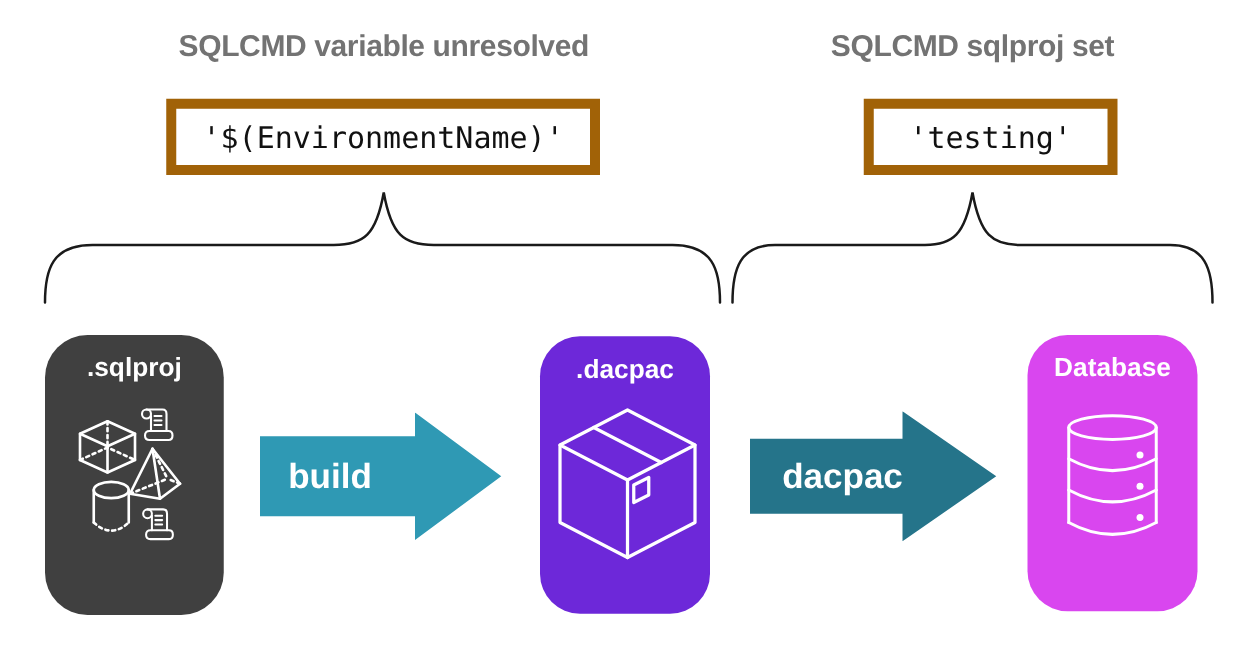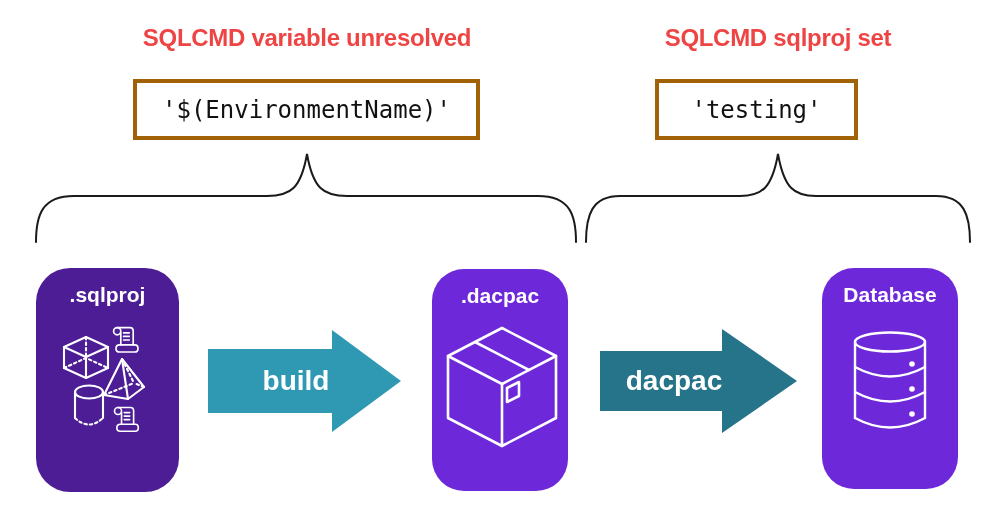--- a/index.html
+++ b/index.html
@@ -2,52 +2,52 @@
 <html><head>
 <meta charset="utf-8">
 <style>
   html,body{margin:0;padding:0;background:#ffffff;}
   .canvas{
     position:relative;width:1000px;height:522px;background:#ffffff;
     font-family:"Liberation Sans",sans-serif;overflow:hidden;
   }
   .heading{
     position:absolute;top:24px;width:400px;text-align:center;
-    font-size:24px;font-weight:bold;color:#ef4444;letter-spacing:-0.3px;
+    font-size:24px;font-weight:bold;color:#737373;letter-spacing:-0.3px;
   }
   .heading.h1{left:107px;}
   .heading.h2{left:578px;}
   .codebox{
-    position:absolute;top:79px;height:61px;border:4px solid #a16207;
+    position:absolute;top:79px;height:61px;border:8px solid #a16207;
     background:#ffffff;display:flex;align-items:center;justify-content:center;
     box-sizing:border-box;
   }
   .codebox.c1{left:133px;width:347px;}
-  .codebox.c2{left:655px;width:203px;}
+  .codebox.c2{left:691px;width:203px;}
   .code{
     font-family:"DejaVu Sans Mono",monospace;font-size:24px;color:#111111;
   }
   .braces{position:absolute;left:0;top:145px;}
   .node{
     position:absolute;box-sizing:border-box;color:#ffffff;
   }
   .node-label{
     position:absolute;top:15px;left:0;width:100%;text-align:center;
     font-size:21px;font-weight:bold;color:#ffffff;
   }
-  .node.sqlproj{left:36px;top:268px;width:143px;height:224px;border-radius:34px;background:#4c1d95;}
+  .node.sqlproj{left:36px;top:268px;width:143px;height:224px;border-radius:34px;background:#404040;}
   .node.dacpac{left:432px;top:269px;width:136px;height:222px;border-radius:32px;background:#6d28d9;}
-  .node.database{left:822px;top:268px;width:136px;height:221px;border-radius:32px;background:#6d28d9;}
+  .node.database{left:822px;top:268px;width:136px;height:221px;border-radius:32px;background:#d946ef;}
   .icon-svg{position:absolute;}
   .arrow-shape{position:absolute;}
   .arrow-label{
     position:absolute;display:flex;align-items:center;justify-content:center;
     font-size:28px;font-weight:bold;color:#ffffff;
   }
-  .arrow-label.build{left:224px;top:330px;width:144px;height:102px;}
+  .arrow-label.build{left:192px;top:330px;width:144px;height:102px;}
   .arrow-label.deploy{left:600px;top:329px;width:148px;height:104px;}
 </style>
 </head>
 <body>
 
 <div class="canvas">
 
   <div class="heading h1">SQLCMD variable unresolved</div>
   <div class="heading h2">SQLCMD sqlproj set</div>
 

